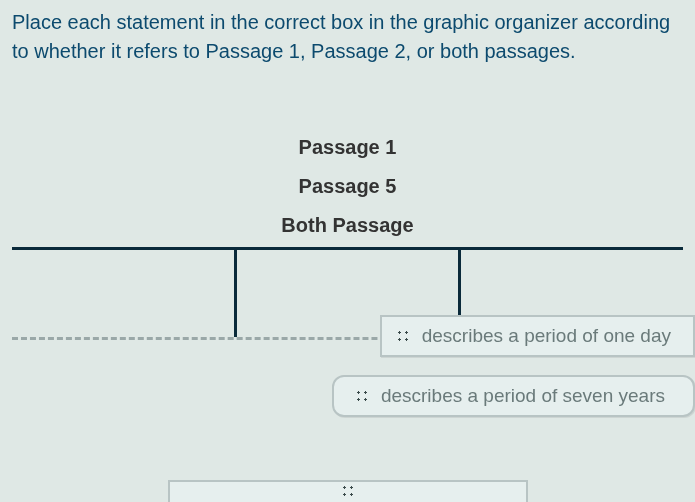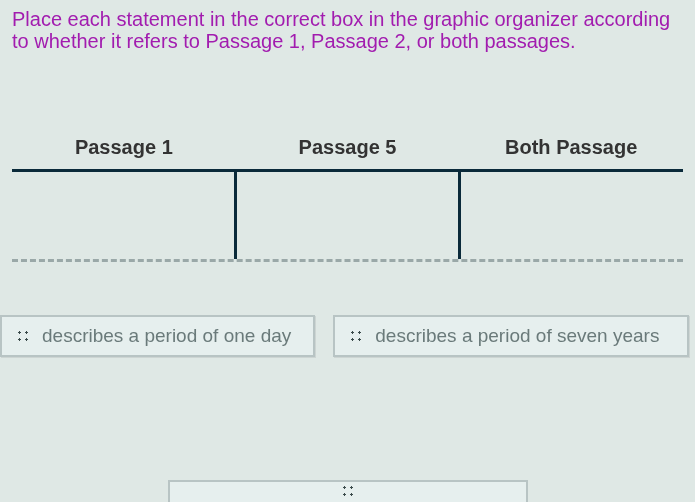--- a/index.html
+++ b/index.html
@@ -15,33 +15,34 @@
     font-family: Arial, Helvetica, sans-serif;
     color: #3a4a4a;
     position: relative;
   }
   .instructions {
     position: absolute;
     top: 8px;
     left: 12px;
     right: 12px;
     font-size: 20px;
-    line-height: 22px;
-    color: #a21caf;
+    line-height: 29px;
+    color: #0c4a6e;
     font-weight: 400;
   }
   .organizer {
     position: absolute;
     top: 130px;
     left: 12px;
     right: 12px;
   }
   .headers {
     display: flex;
     width: 100%;
+    flex-direction: column;
   }
   .headers > div {
     flex: 1;
     text-align: center;
     font-size: 20px;
     font-weight: 700;
     color: #333;
     padding: 6px 0 10px 0;
   }
   .row-line {
@@ -60,38 +61,39 @@
   }
   .drop-cell:last-child {
     border-right: none;
   }
   .tiles {
     position: absolute;
     top: 315px;
     left: 0;
     right: 0;
     display: flex;
-    flex-direction: row;
+    flex-direction: column;
     align-items: flex-end;
     gap: 18px;
   }
   .tile {
     background: #e6efee;
     border: 2px solid #b8c4c4;
     color: #6a7a7a;
     font-size: 19px;
     padding: 8px 22px 8px 14px;
     display: flex;
     align-items: center;
     gap: 12px;
     cursor: grab;
     box-shadow: 1px 1px 0 rgba(0,0,0,0.08);
   }
   .tile.wide {
-    padding: 8px 28px 8px 14px;
+    padding: 8px 28px 8px 21px;
+    border-radius: 12px;
   }
   .grip {
     display: inline-block;
     width: 14px;
     height: 14px;
     position: relative;
     flex-shrink: 0;
   }
   .grip::before {
     content: "";

